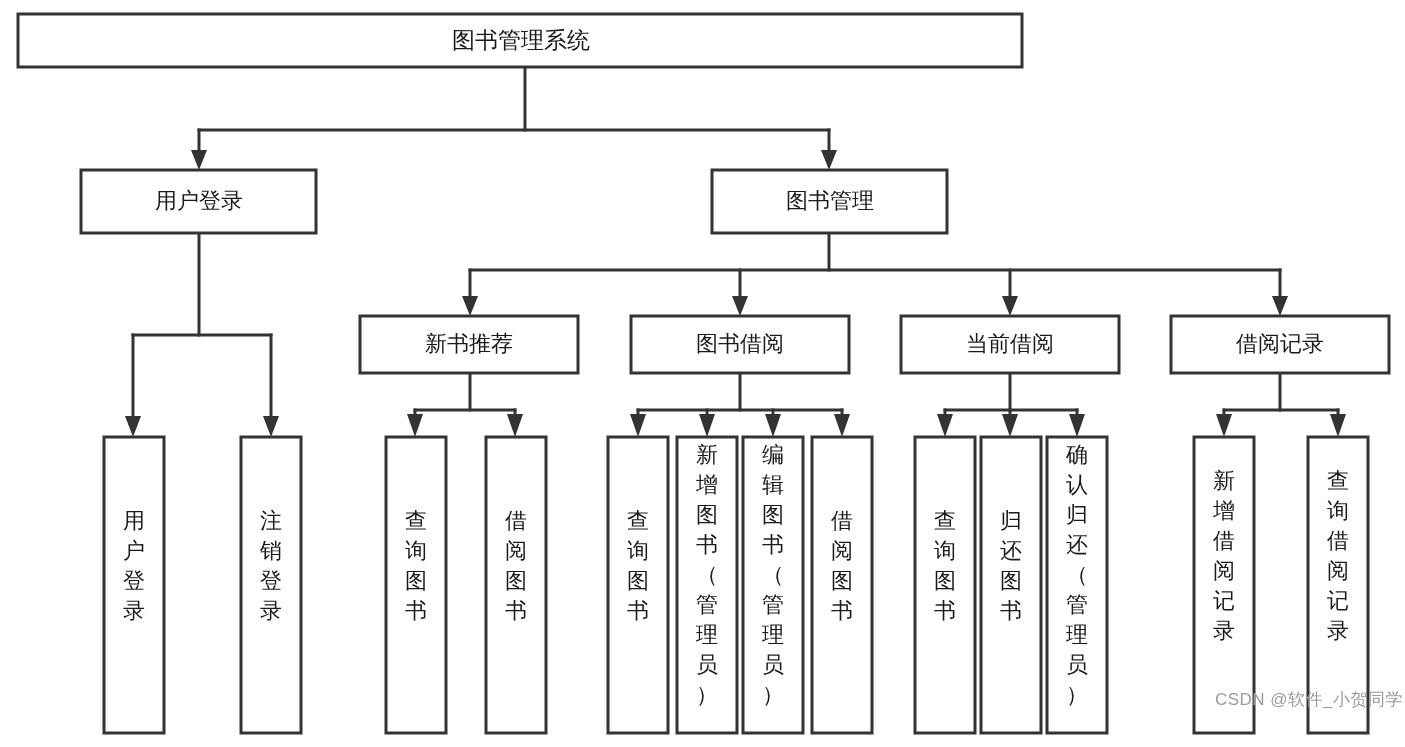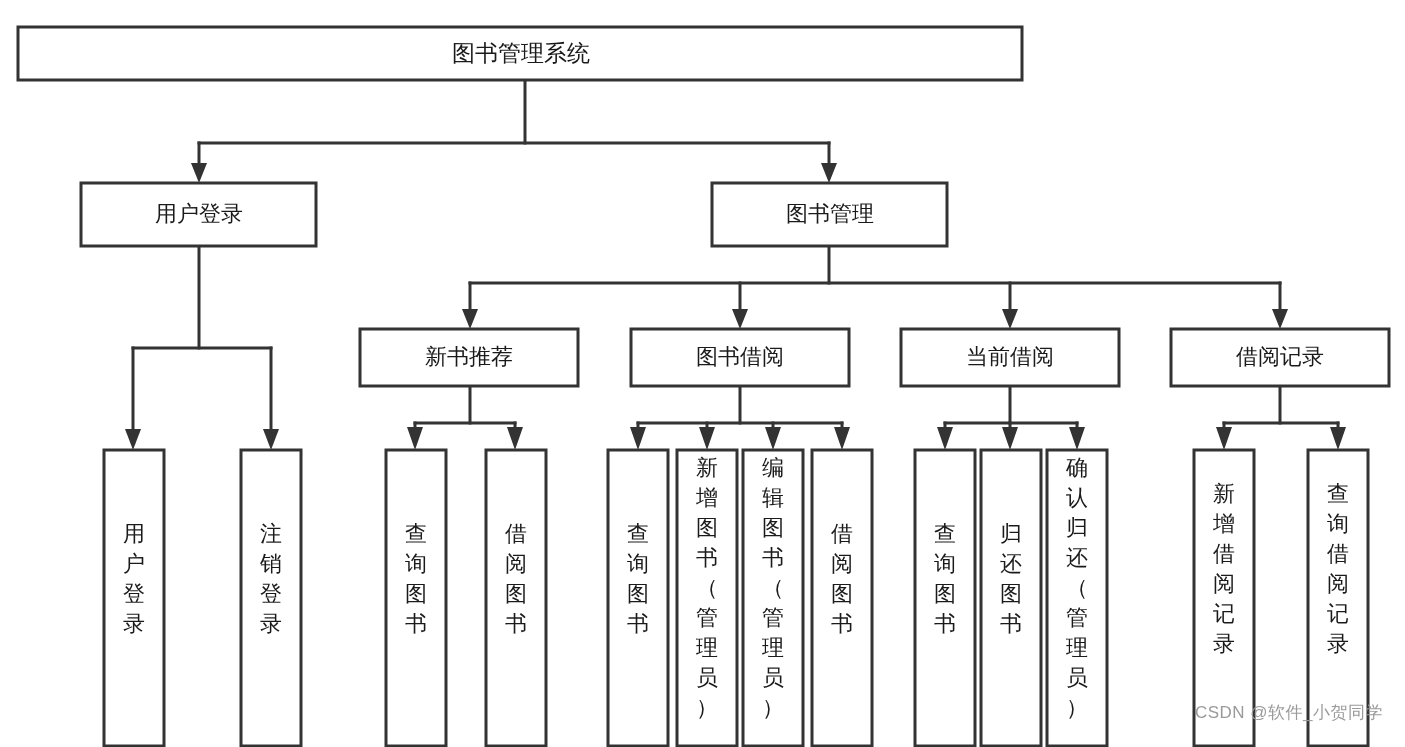--- a/index.html
+++ b/index.html
@@ -10,21 +10,20 @@
   body {
     width: 1405px;
     height: 747px;
     font-family: "Liberation Sans", "DejaVu Sans", sans-serif;
     overflow: hidden;
   }
   #diagram-root {
     position: relative;
     width: 1405px;
     height: 717px;
-    margin-top: 13px;
   }
   svg.diagram {
     position: absolute;
     top: 0;
     left: 0;
     width: 1405px;
     height: 747px;
   }
   .node-box {
     fill: #ffffff;
@@ -51,21 +50,21 @@
     font-size: 23px;
   }
   .leaf-label {
     font-family: "Liberation Sans", "DejaVu Sans", sans-serif;
     fill: #1a1a1a;
     font-size: 22px;
     text-anchor: middle;
   }
   .watermark {
     position: absolute;
-    right: 22px;
+    right: 2px;
     bottom: 6px;
     font-family: "Liberation Sans", "DejaVu Sans", sans-serif;
     font-size: 17px;
     color: #9a9a9a;
     letter-spacing: 0.5px;
     white-space: nowrap;
   }
 </style>
 </head>
 <body>

